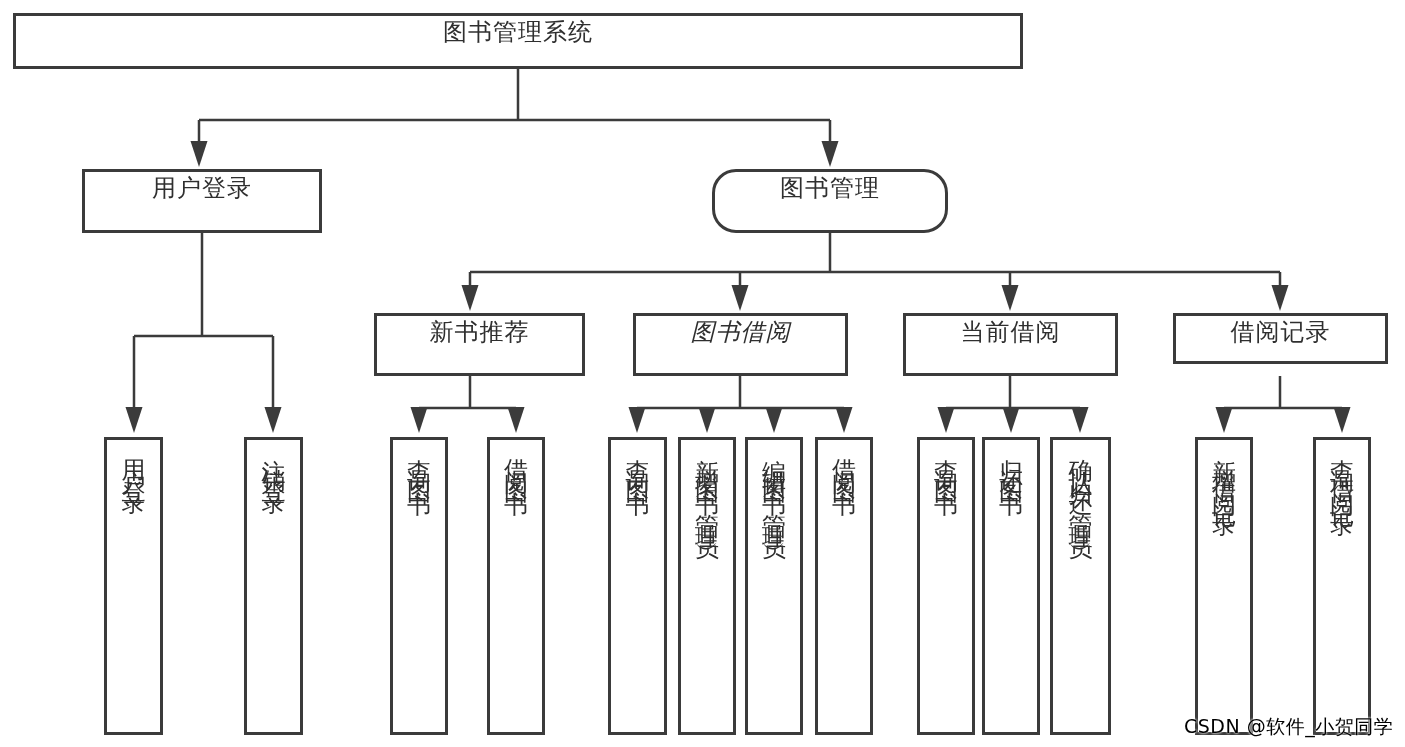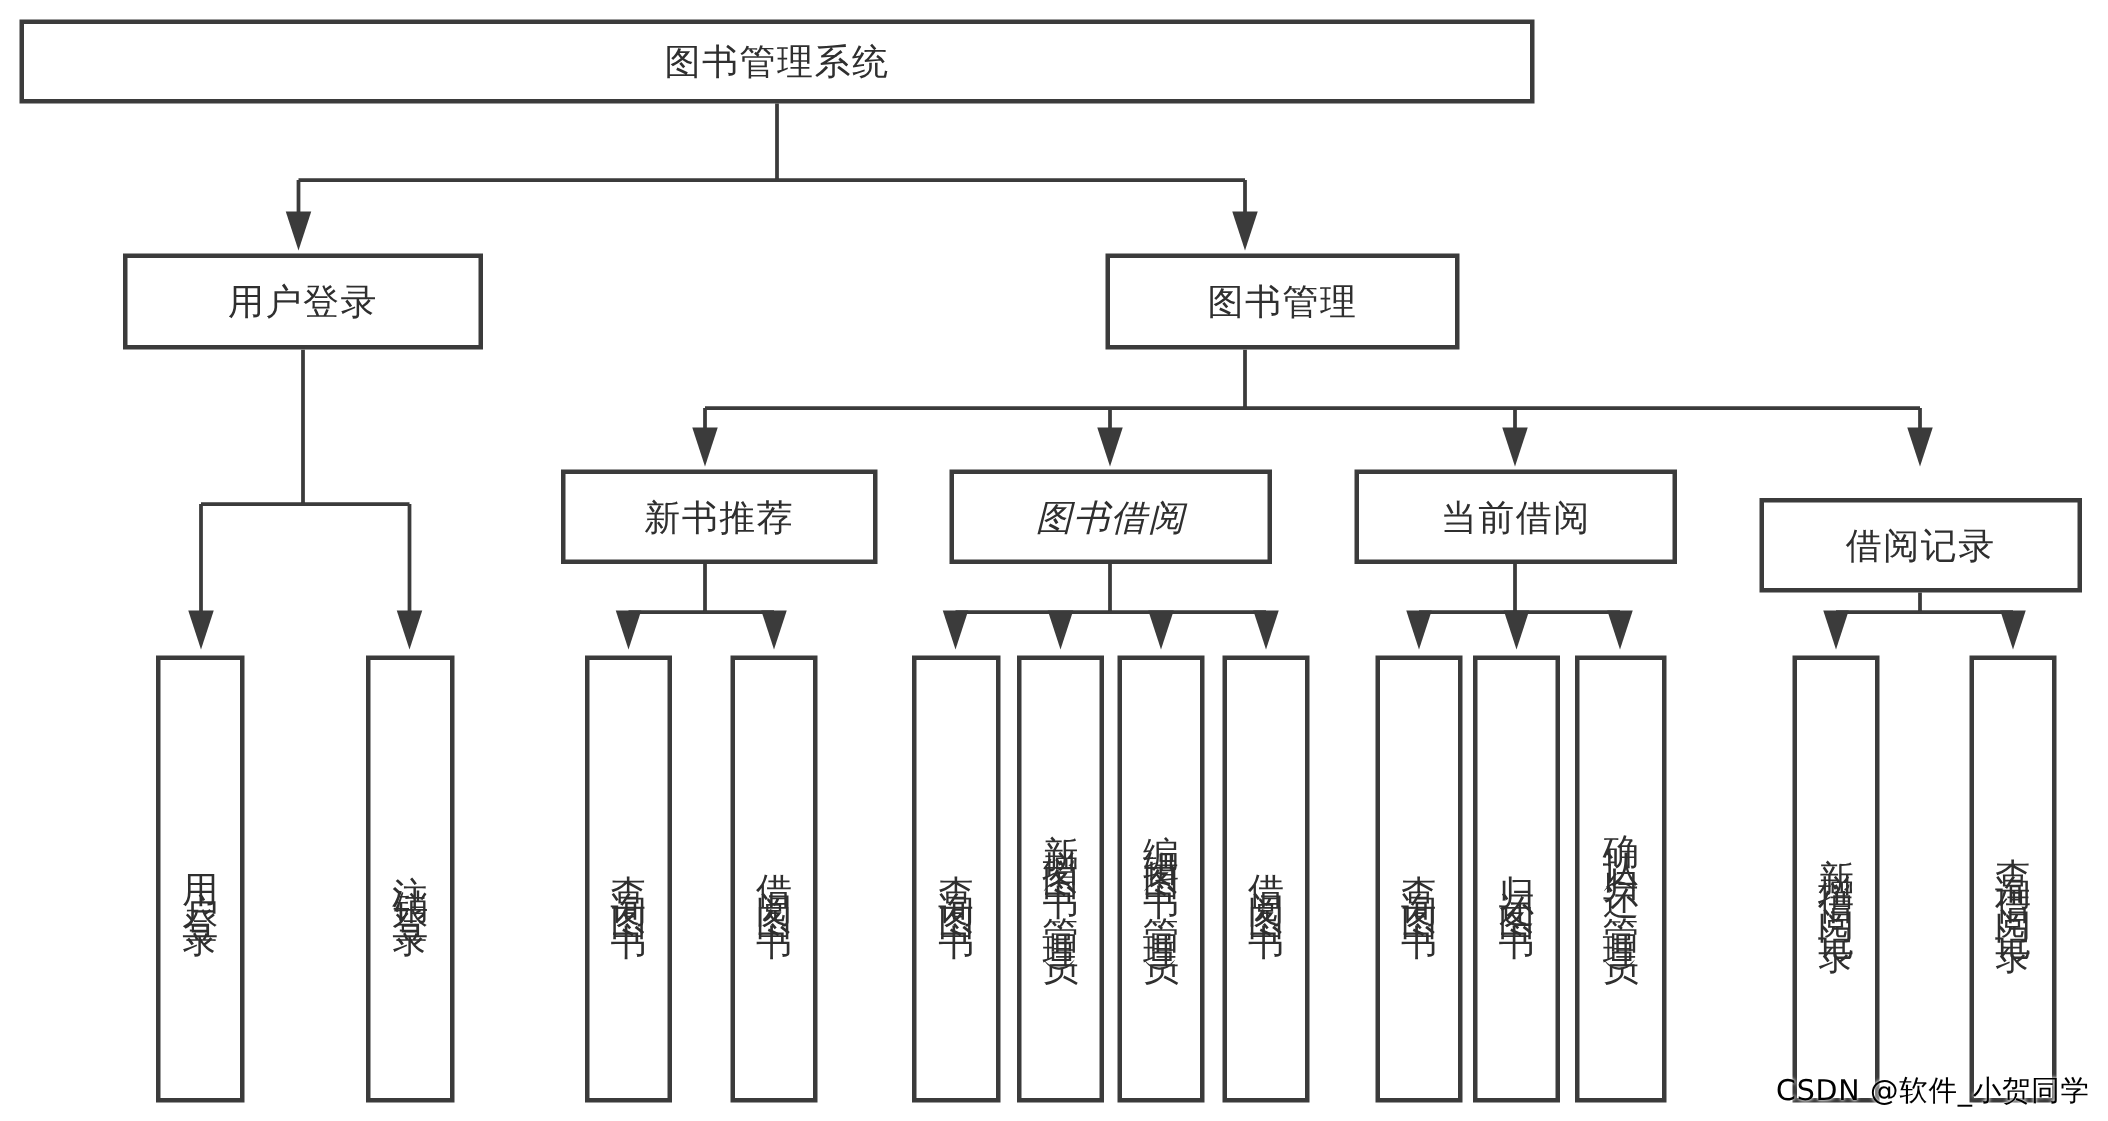--- a/index.html
+++ b/index.html
@@ -6,21 +6,21 @@
   body{
     width:1405px;height:747px;position:relative;background:#ffffff;
     font-family:"DejaVu Sans","Liberation Sans",sans-serif;
     overflow:hidden;
   }
   .stage{position:absolute;left:0;top:0;width:1405px;height:747px;}
   svg.wires{position:absolute;left:0;top:0;z-index:1;}
   .node{
     position:absolute;box-sizing:border-box;z-index:2;
     border:3px solid #3b3b3b;background:#ffffff;
-    display:flex;align-items:center;justify-content:center;
+    display:flex;align-items:flex-start;justify-content:center;
     color:#2f2f2f;font-size:24px;letter-spacing:1px;
   }
   .node.vert span{
     writing-mode:vertical-rl;text-orientation:mixed;
     letter-spacing:11px;line-height:1;white-space:nowrap;
   }
   .watermark{
     position:absolute;left:1184px;top:714px;z-index:5;
     font-size:19px;color:#000000;letter-spacing:0.5px;
     text-shadow:0 0 3px #ffffff,0 0 2px #ffffff;white-space:nowrap;
@@ -78,34 +78,34 @@
     </g>
   </svg>
 
   <div class="node" style="left:13px;top:13px;width:1010px;height:56px;">
     <span>图书管理系统</span>
   </div>
 
   <div class="node" style="left:82px;top:169px;width:240px;height:64px;">
     <span>用户登录</span>
   </div>
-  <div class="node" style="left:737px;top:169px;width:236px;height:64px;">
+  <div class="node" style="left:712px;top:169px;width:236px;height:64px;border-radius:24px;">
     <span>图书管理</span>
   </div>
 
   <div class="node" style="left:374px;top:313px;width:211px;height:63px;">
     <span>新书推荐</span>
   </div>
   <div class="node" style="left:633px;top:313px;width:215px;height:63px;font-style:italic;">
     <span>图书借阅</span>
   </div>
   <div class="node" style="left:903px;top:313px;width:215px;height:63px;">
     <span>当前借阅</span>
   </div>
-  <div class="node" style="left:1173px;top:332px;width:215px;height:63px;">
+  <div class="node" style="left:1173px;top:313px;width:215px;height:51px;">
     <span>借阅记录</span>
   </div>
 
   <div class="node vert" style="left:104px;top:437px;width:59px;height:298px;">
     <span>用户登录</span>
   </div>
   <div class="node vert" style="left:244px;top:437px;width:59px;height:298px;">
     <span>注销登录</span>
   </div>
 

